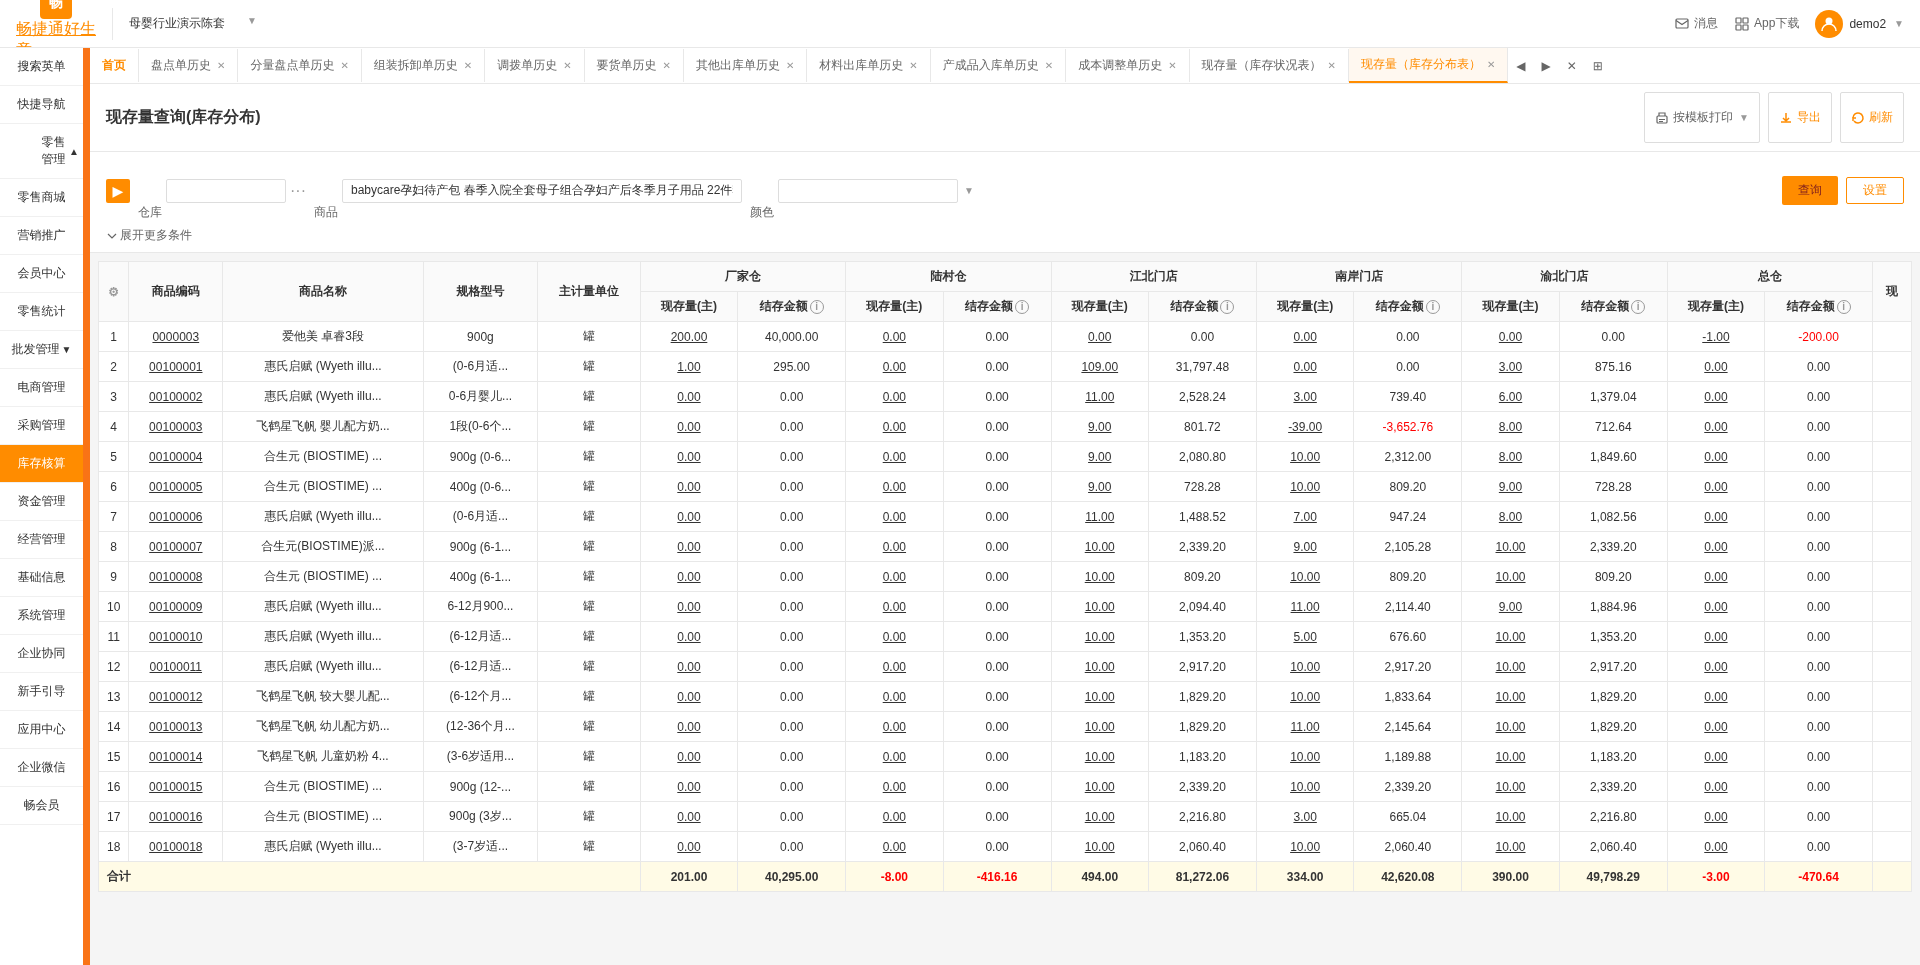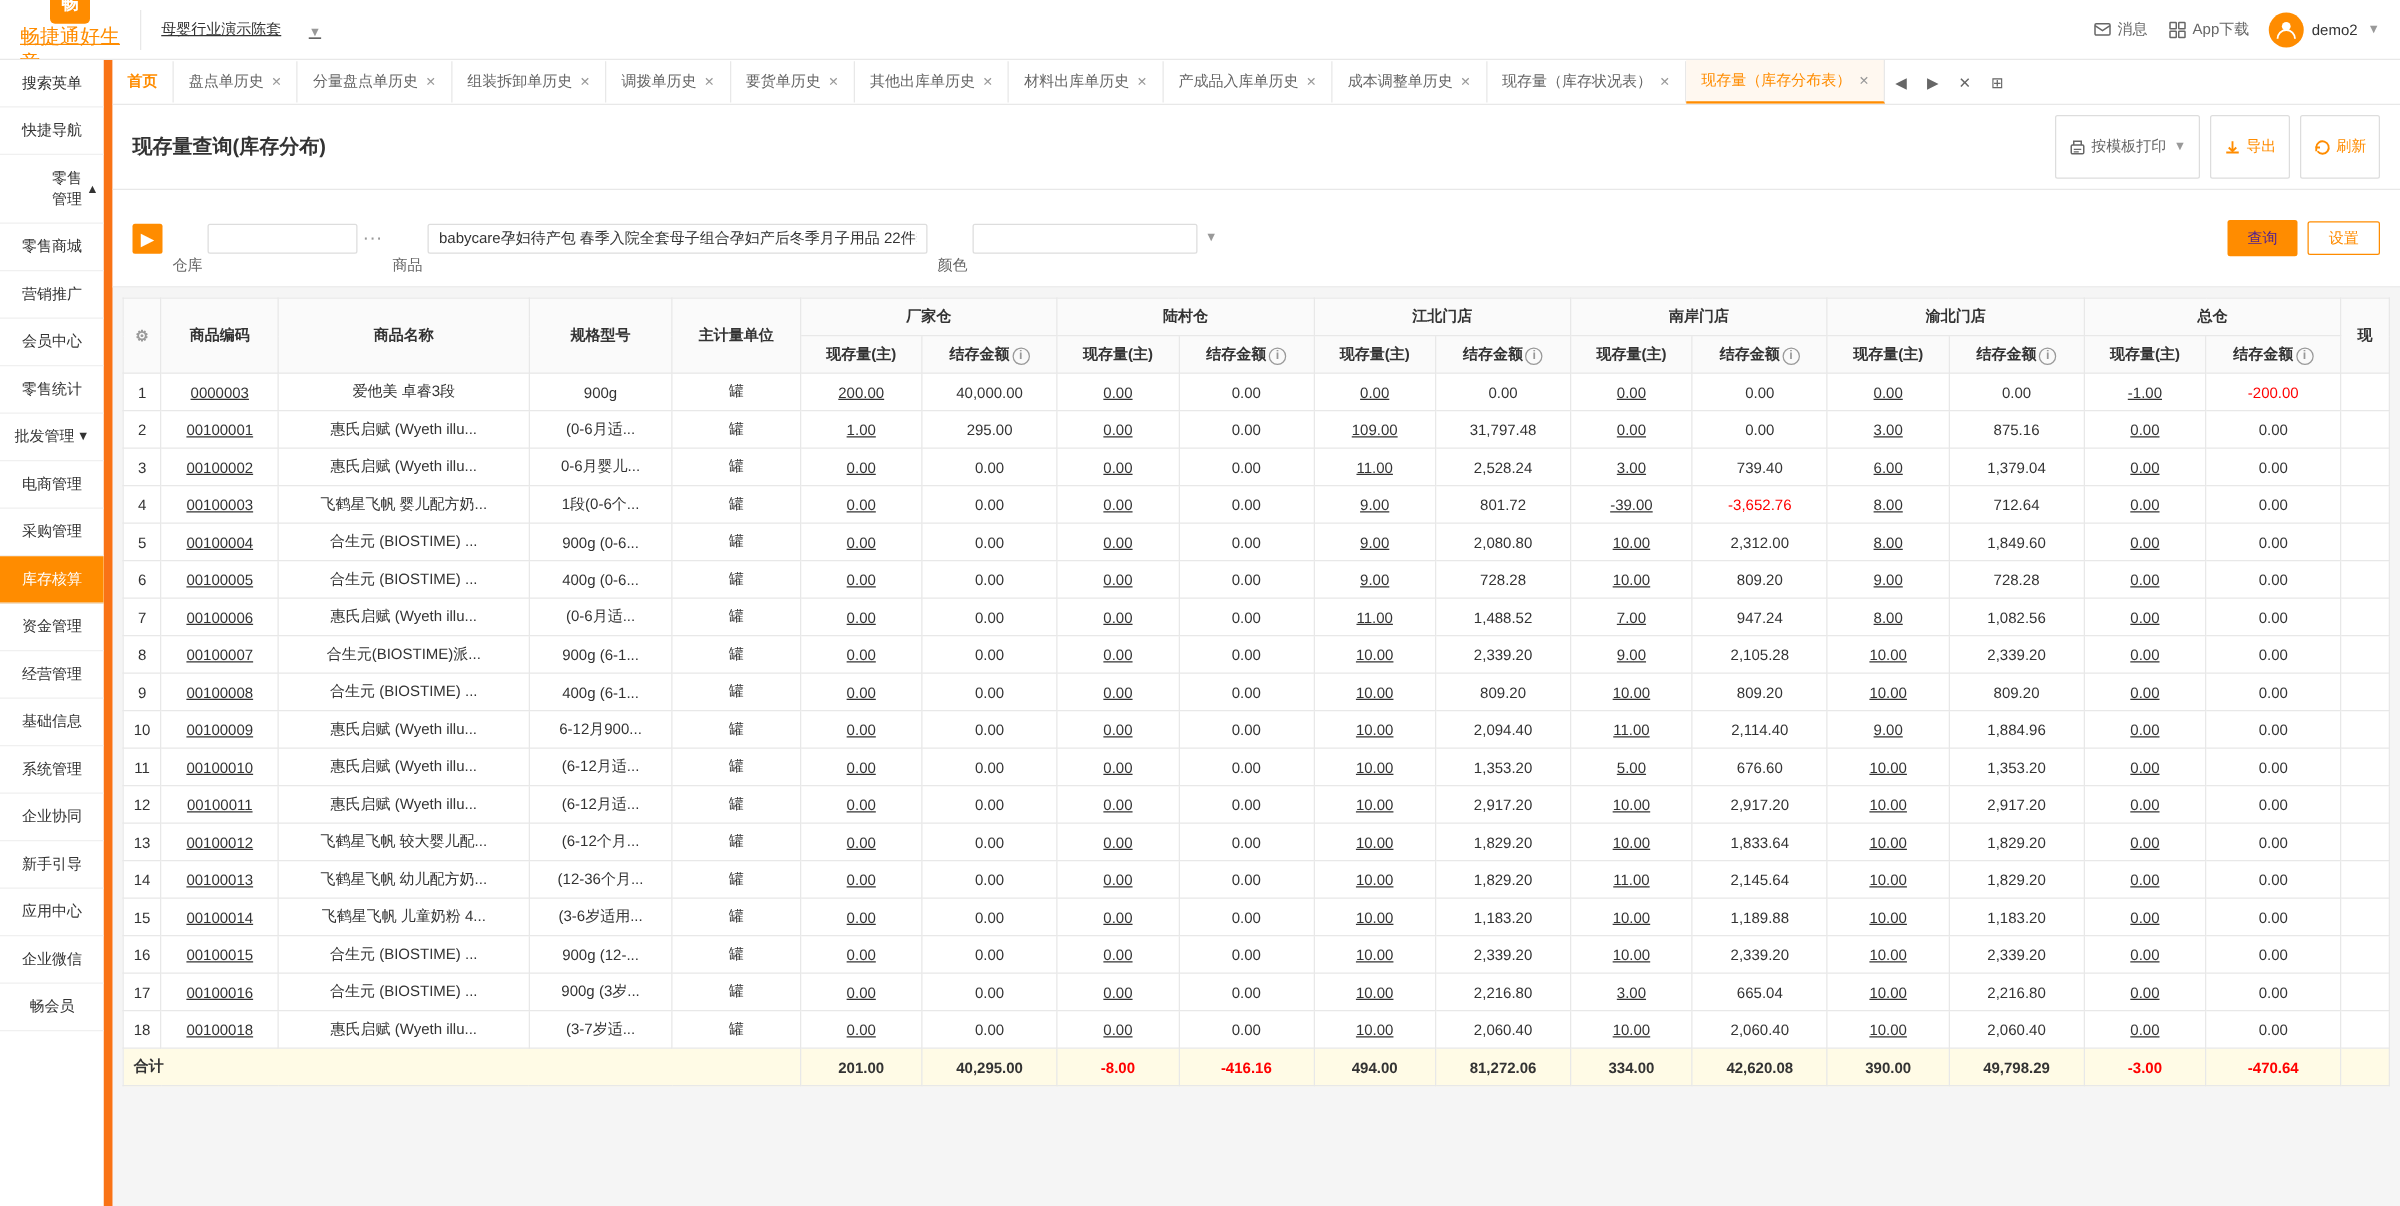--- a/index.html
+++ b/index.html
@@ -42,21 +42,21 @@
     .btn-action { padding: 16px 10px; border: 1px solid #ddd; background: #fff; cursor: pointer; border-radius: 2px; display: flex; align-items: center; gap: 4px; font-size: 12px; color: #666; }
     
     
     .filter-bar { background: #fff; padding: 8px 16px; border-bottom: 1px solid #e8e8e8; }
     .filter-row { display: flex; align-items: center; gap: 8px; flex-wrap: wrap; }
     .filter-group { display: flex; align-items: center; gap: 4px; }
     .filter-label { color: #666; white-space: nowrap; font-size: 12px; margin-top: 44px; }
     .filter-input { border: 1px solid #ddd; padding: 4px 8px; border-radius: 2px; font-size: 12px; min-width: 80px; }
     .filter-input-wide { min-width: 400px; }
     .expand-btn { color: #666; cursor: pointer; font-size: 12px; display: flex; align-items: center; gap: 2px; }
-    .btn-query { background: #ff8c00; color: #4c1d95; border: none; padding: 6px 16px; border-radius: 2px; cursor: pointer; font-size: 12px; }
+    .btn-query { background: #ff8c00; color: #7f1d1d; border: none; padding: 6px 16px; border-radius: 2px; cursor: pointer; font-size: 12px; }
     .btn-settings { background: #fff; color: #ff8c00; border: 1px solid #ff8c00; padding: 4px 16px; border-radius: 2px; cursor: pointer; font-size: 12px; }
     .orange-arrow { width: 24px; height: 24px; background: #ff8c00; color: white; display: flex; align-items: center; justify-content: center; border-radius: 2px; cursor: pointer; font-size: 14px; flex-shrink: 0; }
     .ellipsis-btn { color: #999; cursor: pointer; font-size: 16px; }
     
     
     .table-container { flex: 1; overflow: auto; padding: 8px; }
     .data-table { width: 100%; border-collapse: collapse; background: #fff; font-size: 12px; }
     .data-table th, .data-table td { border: 1px solid #e8e8e8; padding: 6px 8px; white-space: nowrap; }
     .data-table th { background: #fafafa; color: #333; font-weight: 700; text-align: center; }
     .data-table td { text-align: center; }
@@ -79,21 +79,21 @@
 </head>
 <body>
 
 <div class="top-bar">
   <div class="top-bar-left">
     <div class="logo-area">
       <div class="logo-icon">畅</div>
       <div class="logo-text">畅捷通好生意</div>
     </div>
     <div style="width:1px;height:32px;background:#e8e8e8;margin:0 8px;"></div>
-    <div style="display:flex;align-items:flex-end;gap:20px;cursor:pointer;text-decoration:underline;">
+    <div style="display:flex;align-items:flex-start;gap:20px;cursor:pointer;">
       <span>母婴行业演示陈套</span>
       <span class="dropdown-arrow">▼</span>
     </div>
   </div>
   <div class="top-bar-right">
     <div class="top-bar-btn">
       <svg width="16" height="16" viewBox="0 0 16 16" fill="none">
         <rect x="2" y="3" width="12" height="9" rx="1" stroke="#666" stroke-width="1.2" fill="none"></rect>
         <path d="M2 4.5l6 4 6-4" stroke="#666" stroke-width="1.2"></path>
       </svg>
@@ -245,20 +245,28 @@
           <input class="filter-input filter-input-wide" type="text" value="babycare孕妇待产包 春季入院全套母子组合孕妇产后冬季月子用品 22件套 ..." style="width: 380px; color: rgb(51, 51, 51);">
         </div>
         <div class="filter-group">
           <span class="filter-label">颜色</span>
           <input class="filter-input" type="text" style="width: 180px;">
           <span class="dropdown-arrow">▼</span>
         </div>
         <div style="flex:1;"></div>
         <button class="btn-query">查询</button>
         <button class="btn-settings">设置</button>
+      </div>
+      <div style="margin-top:6px;">
+        <span class="expand-btn">
+          <svg width="12" height="12" viewBox="0 0 12 12" fill="none">
+            <path d="M2 4l4 4 4-4" stroke="#666" stroke-width="1.2"></path>
+          </svg>
+          <span>展开更多条件</span>
+        </span>
       </div>
     </div>
 
     <div class="table-container">
       <table class="data-table">
         <thead>
           <tr>
             <th rowspan="2" style="width:30px;">
               <span class="gear-icon">⚙</span>
             </th>

